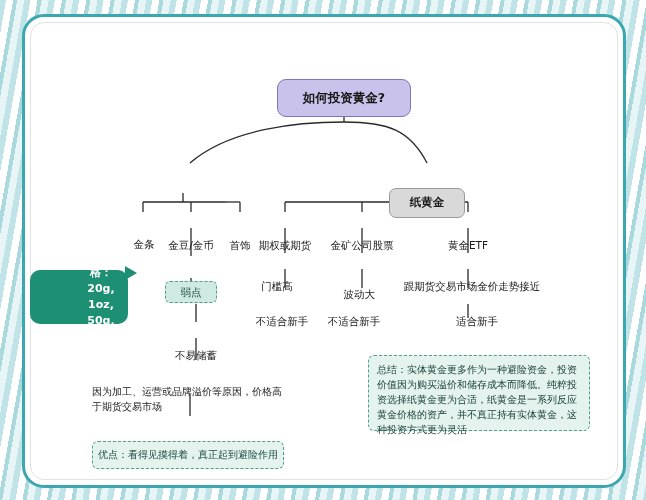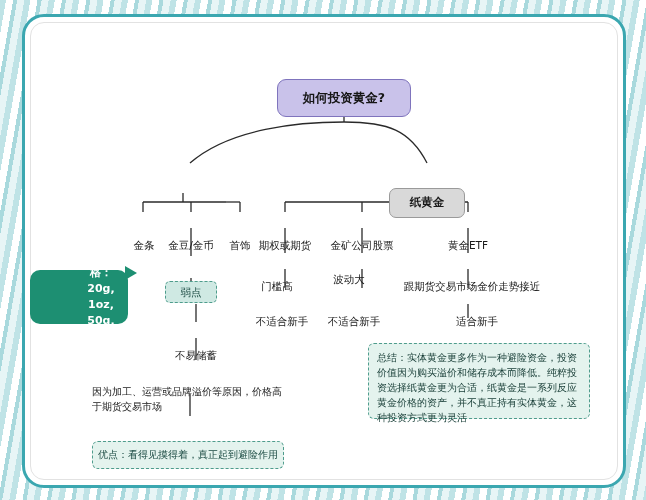--- a/index.html
+++ b/index.html
@@ -92,29 +92,29 @@
   .n-paper    { left: 389px; top: 163px; width: 76px; }
 
   
   .n-plain {
     font-size: 10.5px;
     color: #1a1a1a;
     background: transparent;
     border: none;
     white-space: nowrap;
   }
-  .n-gold-bar  { left: 122px; top: 212px; width: 44px; height: 16px; }
+  .n-gold-bar  { left: 122px; top: 212px; width: 44px; height: 16px; font-family: Liberation Serif, serif; }
   .n-gold-coin { left: 160px; top: 212px; width: 62px; height: 16px; }
   .n-jewelry   { left: 221px; top: 212px; width: 38px; height: 16px; }
   .n-futures   { left: 252px; top: 212px; width: 66px; height: 16px; }
   .n-mining    { left: 318px; top: 212px; width: 88px; height: 16px; }
   .n-etf       { left: 439px; top: 212px; width: 58px; height: 16px; }
 
   .n-threshold { left: 251px; top: 253px; width: 52px; height: 16px; }
-  .n-volatile  { left: 323px; top: 246px; width: 52px; height: 16px; }
+  .n-volatile  { left: 323px; top: 261px; width: 52px; height: 16px; justify-content: flex-end; }
   .n-track     { left: 406px; top: 253px; width: 132px; height: 16px; }
 
   .n-notnew1   { left: 246px; top: 288px; width: 72px; height: 16px; }
   .n-notnew2   { left: 318px; top: 288px; width: 72px; height: 16px; }
   .n-suitable  { left: 444px; top: 288px; width: 66px; height: 16px; justify-content: center; }
 
   .n-liquidity { left: 144px; top: 288px; width: 104px; height: 16px; }
   .n-storage   { left: 158px; top: 322px; width: 76px; height: 16px; }
 
   .n-reason {
@@ -175,21 +175,21 @@
     height: 28px;
     background: #e4f3ee;
     border: 1px dashed #4e9c8c;
     border-radius: 6px;
     font-size: 10px;
     color: #1a4a42;
   }
   
   .n-summary {
     left: 368px;
-    top: 318px;
+    top: 330px;
     width: 222px;
     height: 76px;
     background: #e4f3ee;
     border: 1px dashed #4e9c8c;
     border-radius: 6px;
     font-size: 10px;
     color: #173d36;
     text-align: left;
     align-items: flex-start;
     justify-content: flex-start;

